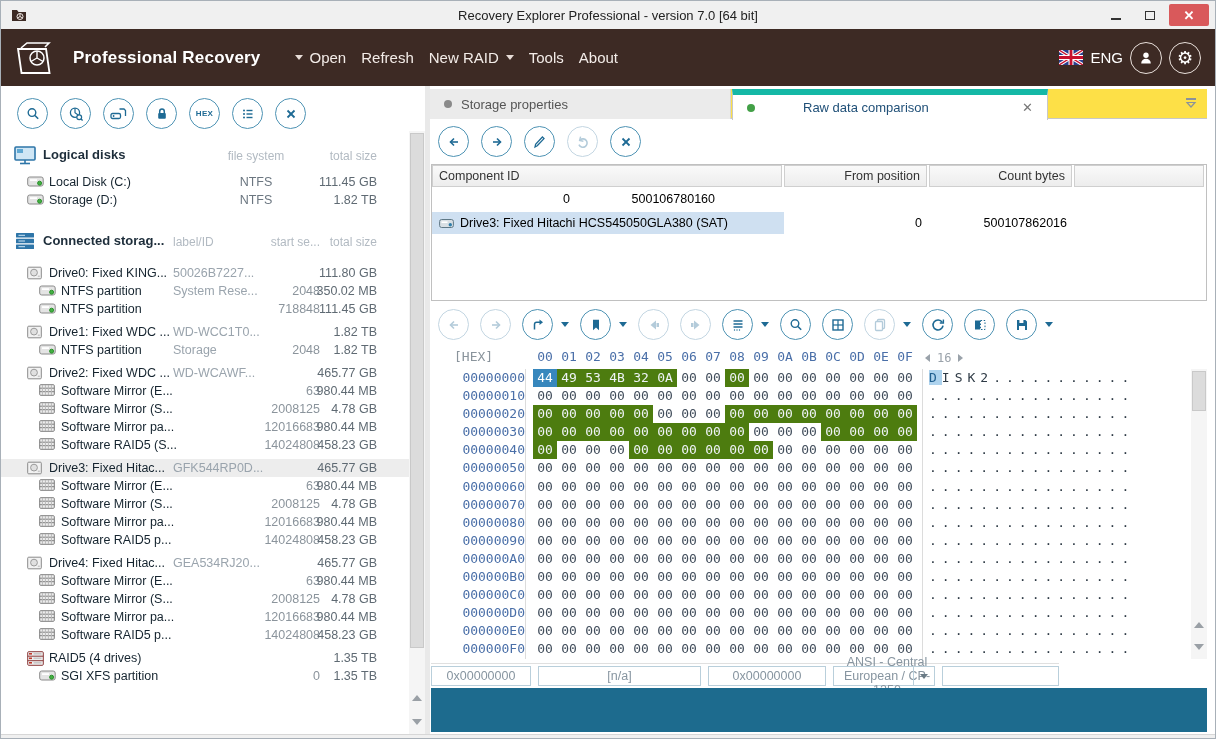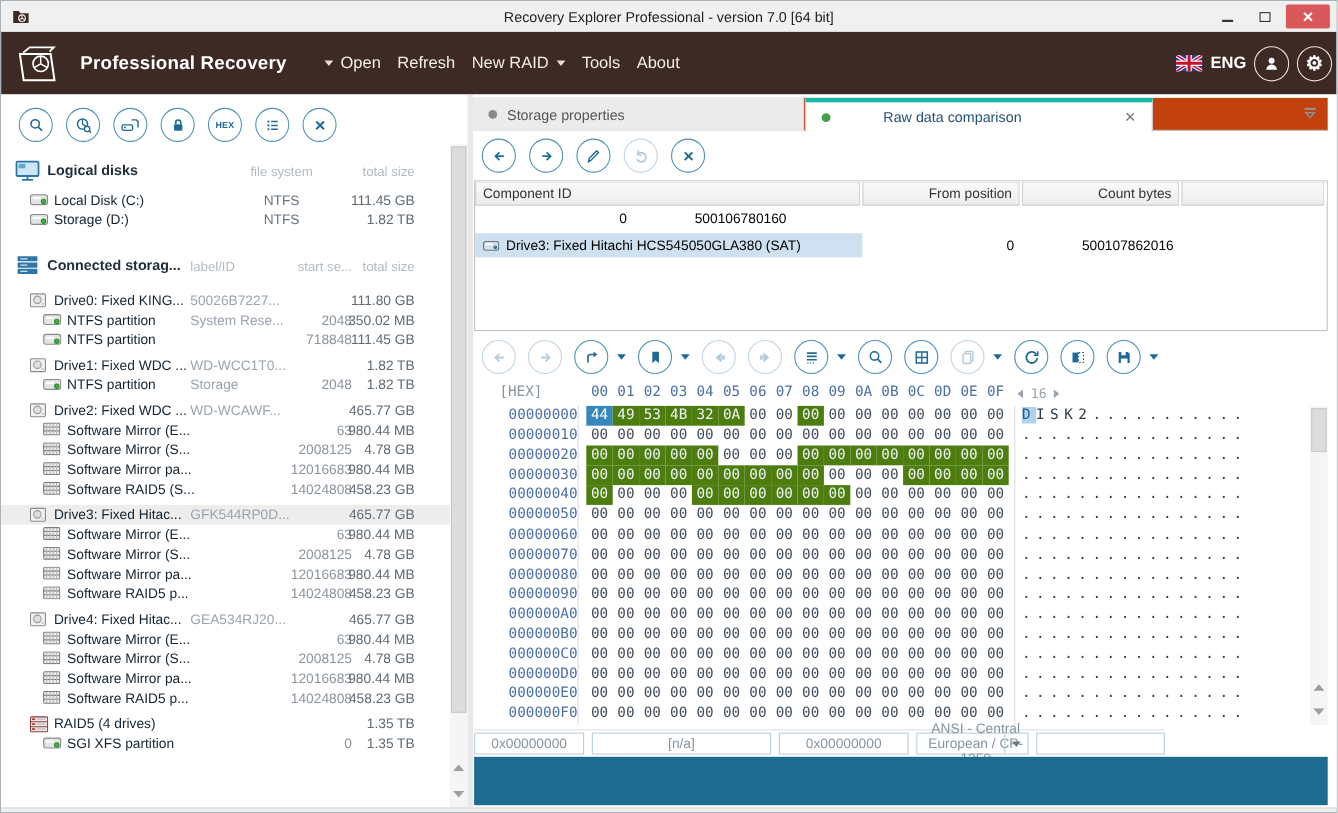--- a/index.html
+++ b/index.html
@@ -16,21 +16,21 @@
   .win-btn.max span { display:block; width:10px; height:9px; border:1.5px solid #333; }
   .win-btn.close { width:40px; background:#d9595b; border-radius:2px; color:#fff; font-size:13px; font-weight:bold; }
 
   
   .menubar { position:absolute; left:0; top:28px; width:100%; height:57px; background:#3d2a24; display:flex; align-items:center; color:#f3ece8; }
   .logo { margin-left:16px; }
   .brand { font-size:17px; font-weight:bold; color:#fff; margin-left:10px; letter-spacing:0.2px; }
   .menu-items { display:flex; align-items:center; margin-left:34px; gap:15px; font-size:15px; }
   .menu-item { display:flex; align-items:center; gap:7px; cursor:default; }
   .caret-down { width:0; height:0; border-left:4px solid transparent; border-right:4px solid transparent; border-top:5px solid #e8ddd8; }
-  .menubar-right { position:absolute; right:4px; display:flex; align-items:center; gap:7px;font-weight:bold; }
+  .menubar-right { position:absolute; right:14px; display:flex; align-items:center; gap:7px; }
   .lang { display:flex; align-items:center; gap:7px; font-size:15px; color:#fff; }
   .round-btn { width:32px; height:32px; border:1.6px solid #e9e0db; border-radius:50%; display:flex; align-items:center; justify-content:center; color:#fff; }
   .gear-glyph { font-size:18px; line-height:1; }
 
   
   .main { position:absolute; left:0; top:85px; width:100%; height:648px; background:#fff; }
   .left-panel { position:absolute; left:0; top:0; width:424px; height:648px; background:#fff; overflow:hidden; }
   .splitter { position:absolute; left:424px; top:0; width:5px; height:648px; background:#e9e9e9; }
   .right-panel { position:absolute; left:429px; top:0; width:787px; height:648px; background:#fff; }
 
@@ -57,24 +57,24 @@
   .sec-gap { height:18px; }
 
   
   .vscroll { position:absolute; background:#f5f5f5; }
   .vthumb { position:absolute; left:1px; right:1px; background:#dcdcdc; border:1px solid #c9c9c9; }
   .sb-arrow { position:absolute; left:0; right:0; height:20px; display:flex; align-items:center; justify-content:center; }
   .tri-up { width:0; height:0; border-left:5px solid transparent; border-right:5px solid transparent; border-bottom:6px solid #9aa0a6; }
   .tri-down { width:0; height:0; border-left:5px solid transparent; border-right:5px solid transparent; border-top:6px solid #9aa0a6; }
 
   
-  .tabstrip { position:absolute; left:0; top:3px; width:777px; height:30px; background:#c2410c; border-bottom:1px solid #c8c8c8; }
+  .tabstrip { position:absolute; left:0; top:3px; width:777px; height:30px; background:#fde047; border-bottom:1px solid #c8c8c8; }
   .tab { position:absolute; top:0; height:30px; display:flex; align-items:center; gap:9px; padding:0 14px; font-size:13px; }
   .tab.inactive { left:0; width:301px; background:#ebebeb; border-right:1px solid #d5d5d5; color:#555; }
-  .tab.active { left:302px; width:316px; background:#fff; border-left:1px solid #c8c8c8; border-right:1px solid #c8c8c8; border-top:4px solid #14b8a6; height:31px; color:#1f4f77;gap:48px; }
+  .tab.active { left:302px; width:316px; background:#fff; border-left:1px solid #c8c8c8; border-right:1px solid #c8c8c8; border-top:6px solid #14b8a6; height:31px; color:#1f4f77;gap:48px; }
   .dot { width:8px; height:8px; border-radius:50%; }
   .tab-close { margin-left:auto; color:#777; font-size:13px; }
   .tablist-btn { position:absolute; right:8px; top:7px; color:#8a929a; }
 
   
   .cmp-toolbar { position:absolute; left:8px; top:40px; display:flex; gap:12px; }
 
   
   .cmp-table { position:absolute; left:1px; top:78px; width:776px; height:137px; border:1px solid #c0c0c0; font-size:12.5px; }
   .ct-head { display:flex; height:22px; }

